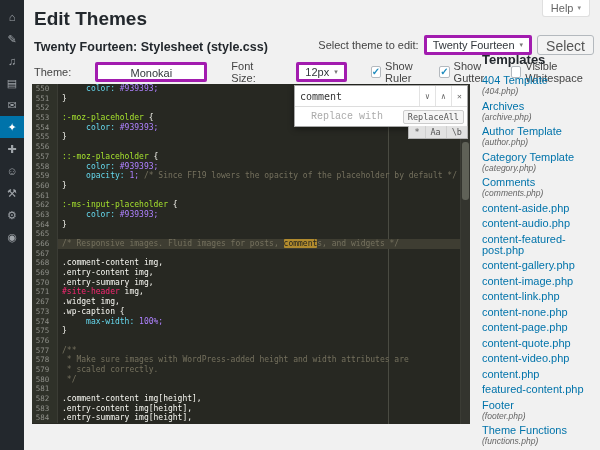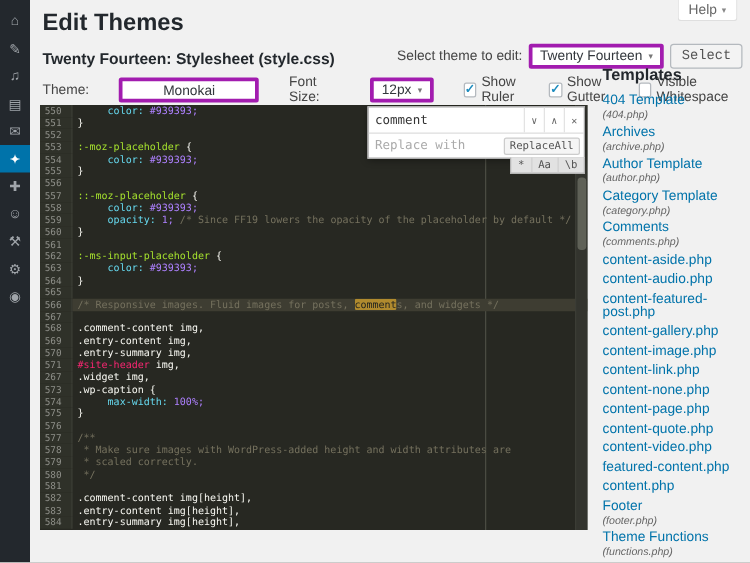--- a/index.html
+++ b/index.html
@@ -14,21 +14,21 @@
   #help-tab{position:absolute;top:0;right:10px;background:#fff;border:1px solid #dfdfdf;border-top:none;border-radius:0 0 3px 3px;padding:2px 8px;font-size:11px;color:#666;display:flex;gap:4px;align-items:center;cursor:pointer;}
   #help-arrow{font-size:7px;color:#888;}
 
   #page-title{position:absolute;left:34px;top:8px;font-size:19px;font-weight:bold;color:#23282d;margin:0;}
   #page-subtitle{position:absolute;left:34px;top:40px;font-size:12.5px;font-weight:bold;color:#23282d;}
 
   #theme-switcher{position:absolute;top:35px;right:6px;display:flex;align-items:center;gap:5px;}
   .small-label{font-size:11px;color:#444;}
   .fake-select{display:inline-flex;align-items:center;justify-content:space-between;gap:5px;background:#fff;border:3px solid #a21caf;border-radius:2px;padding:2px 6px;font-size:11px;color:#32373c;height:20px;box-sizing:border-box;cursor:pointer;}
   .sel-arrow{font-size:7px;color:#777;}
-  .btn-secondary{background:#f3f3f3;border:1px solid #b4b9be;border-radius:3px;padding:2px 8px;font-size:11px;color:#555;height:20px;box-sizing:border-box;cursor:pointer;font-family:Liberation Mono, monospace;}
+  .btn-secondary{background:#f3f3f3;border:1px solid #b4b9be;border-radius:3px;padding:2px 8px;font-size:14px;color:#555;height:20px;box-sizing:border-box;cursor:pointer;font-family:Liberation Sans, sans-serif;}
 
   
   #editor-toolbar{position:absolute;left:34px;top:60px;display:flex;align-items:center;gap:24px;}
   #editor-theme-select{min-width:112px;flex-direction:column;}
   #editor-options{display:inline-flex;gap:9px;align-items:center;}
   .cb-label{display:flex;align-items:center;gap:4px;font-size:11px;color:#444;cursor:pointer;}
   .cb{width:12px;height:12px;background:#fff;border:1px solid #b4b9be;border-radius:2px;display:flex;align-items:center;justify-content:center;font-size:10px;font-weight:bold;color:#1e8cbe;box-sizing:border-box;line-height:1;}
 
   
   #code-editor{position:absolute;left:32px;top:84px;width:438px;height:340px;background:#272822;overflow:hidden;font-family:"DejaVu Sans Mono",monospace;font-size:8px;}
@@ -42,21 +42,21 @@
   .c-h{background:#b08a2e;color:#23241f;border-radius:1px;}
   #editor-scrollbar{position:absolute;top:0;right:0;width:9px;height:100%;background:#33342e;border-left:1px solid #3b3c35;}
   #scroll-thumb{position:absolute;top:58px;left:1px;width:7px;height:58px;background:#5f6157;border-radius:3px;}
 
   
   #search-popup{position:absolute;top:1px;right:2px;width:172px;background:#fff;border:1px solid #a8a8a8;box-shadow:0 2px 6px rgba(0,0,0,.4);z-index:5;}
   .sp-row{display:flex;align-items:center;height:20px;box-sizing:border-box;}
   .sp-row + .sp-row{border-top:1px solid #ddd;}
   #search-value{flex:1;font-size:10px;color:#333;padding-left:5px;cursor:text;}
   .sp-btn{width:15px;height:20px;display:flex;align-items:center;justify-content:center;font-size:8px;color:#666;border-left:1px solid #e3e3e3;cursor:pointer;}
-  #replace-placeholder{flex:1;font-size:10px;color:#aaa;padding-left:5px;cursor:text;}
+  #replace-placeholder{flex:1;font-size:10px;color:#aaa;padding-left:16px;cursor:text;font-family:Liberation Mono, monospace;}
   #replace-all-btn{font-size:8.5px;color:#555;background:#f5f5f5;border:1px solid #ccc;border-radius:2px;padding:1px 4px;margin-right:3px;cursor:pointer;white-space:nowrap;}
   #search-toggles{position:absolute;top:100%;right:-1px;display:flex;background:#e2e2e2;border:1px solid #b5b5b5;border-top:none;}
   .sp-toggle{font-size:8.5px;color:#555;padding:1px 5px;cursor:pointer;border-left:1px solid #cfcfcf;}
   .sp-toggle:first-child{border-left:none;}
 
   
   #update-btn{position:absolute;left:32px;top:427px;background:#2ea2cc;border:1px solid #0074a2;border-radius:3px;color:#fff;font-size:11.5px;padding:3px 22px;cursor:pointer;font-family:"Liberation Sans",sans-serif;margin-top:41px;}
 
   
   #templates{position:absolute;left:482px;top:52px;width:114px;}
@@ -261,24 +261,24 @@
         <div class="tpl-item">
           <a class="tpl-link" href="#">content-page.php</a>
         </div>
         <div class="tpl-item">
           <a class="tpl-link" href="#">content-quote.php</a>
         </div>
         <div class="tpl-item">
           <a class="tpl-link" href="#">content-video.php</a>
         </div>
         <div class="tpl-item">
+          <a class="tpl-link" href="#">content.php</a>
+        </div>
+        <div class="tpl-item">
           <a class="tpl-link" href="#">featured-content.php</a>
-        </div>
-        <div class="tpl-item">
-          <a class="tpl-link" href="#">content.php</a>
         </div>
         <div class="tpl-item has-file">
           <a class="tpl-link" href="#">Footer</a>
           <div class="tpl-file">(footer.php)</div>
         </div>
         <div class="tpl-item has-file">
           <a class="tpl-link" href="#">Theme Functions</a>
           <div class="tpl-file">(functions.php)</div>
         </div>
       </div>

